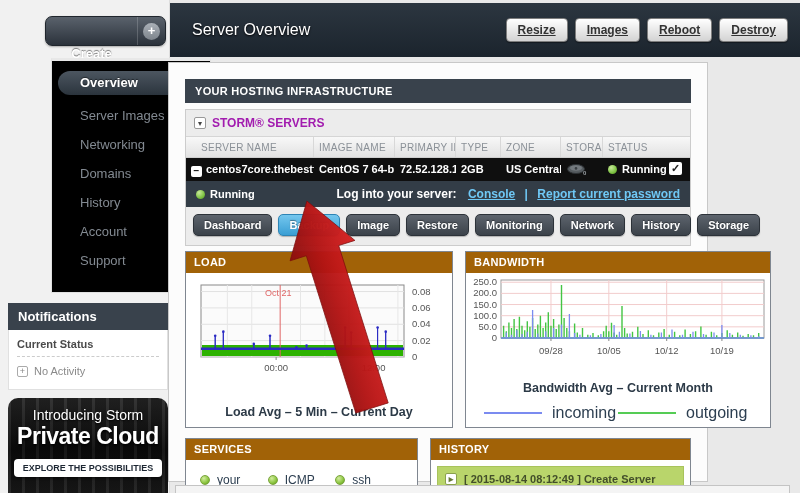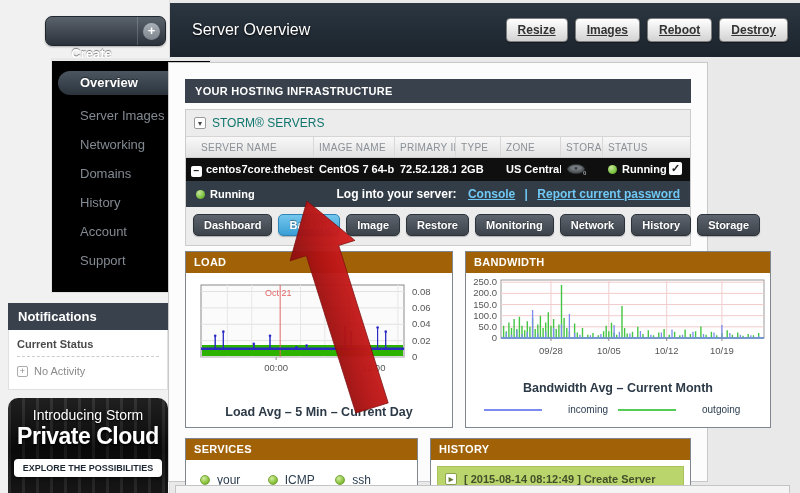--- a/index.html
+++ b/index.html
@@ -45,21 +45,21 @@
   
   .main-header { position:absolute; left:170px; top:3px; width:630px; height:54px; background:linear-gradient(#2c3640,#1b242d); display:flex; align-items:center; }
   .page-title { color:#fff; font-size:16px; margin-left:22px; flex:1; text-shadow:0 1px 2px #000; }
   .header-buttons { display:flex; gap:7px; margin-right:12px; }
   .hbtn { background:linear-gradient(#ffffff,#d3d3d3); border:1px solid #7d7d7d; border-radius:4px; padding:4px 11px; font-size:12px; font-weight:bold; color:#333; cursor:pointer; box-shadow:0 1px 1px rgba(0,0,0,.4);text-decoration:underline; }
   
   .content-panel { position:absolute; left:168px; top:62px; width:540px; height:420px; background:#fcfcfc; border:1px solid #c8c8c8; padding:16px; }
   .infra-bar { height:24px; line-height:24px; background:#39424c; color:#fff; font-size:11px; font-weight:bold; padding-left:10px; letter-spacing:.3px; }
   .servers-section { margin-top:6px; background:#ececec; border:1px solid #cccccc; }
   .section-label-row { height:26px; display:flex; align-items:center; padding-left:8px; gap:6px; }
-  .section-label { font-size:12px; font-weight:normal; color:#0f766e; }
+  .section-label { font-size:12px; font-weight:bold; color:#a21caf; }
   .collapse-box { width:12px; height:12px; background:#fff; border:1px solid #999; border-radius:2px; font-size:8px; line-height:11px; text-align:center; color:#444; }
   .srv-grid { display:grid; grid-template-columns:128px 81px 61px 45px 60px 42px 1fr; }
   .srv-table-header { height:22px; background:linear-gradient(#f8f8f8,#e2e2e2); border-top:1px solid #d5d5d5; border-bottom:1px solid #cfcfcf; }
   .th-cell { font-size:10px; color:#8a9097; letter-spacing:.3px; line-height:22px; padding-left:5px; border-right:1px solid #d8d8d8; overflow:hidden; white-space:nowrap; }
   .th-cell:first-child { padding-left:15px; }
   .th-cell:last-child { border-right:none; }
   .server-row { height:23px; background:#0f0f0f; color:#fff; align-items:center; position:relative; cursor:pointer; }
   .sr-cell { font-size:11px; font-weight:bold; line-height:23px; padding-left:5px; white-space:nowrap; overflow:hidden; }
   .minus-box { display:inline-block; width:11px; height:11px; background:#fff; border-radius:2px; color:#111; font-size:10px; line-height:10px; text-align:center; font-weight:bold; vertical-align:-1px; margin-right:4px; }
   .status-dot { display:inline-block; width:9px; height:9px; border-radius:50%; background:radial-gradient(circle at 35% 30%, #c8e89a, #7dc242 60%, #4e8c1e); vertical-align:-1px; margin-right:5px; }
@@ -73,21 +73,21 @@
   .tab { background:linear-gradient(#5d646d,#3b424a); border:1px solid #2c3239; border-radius:5px; padding:4px 10px; font-size:11px; font-weight:bold; color:#fff; cursor:pointer; text-shadow:0 -1px 1px rgba(0,0,0,.4); box-shadow:0 1px 1px rgba(0,0,0,.25); }
   .tab.active { background:linear-gradient(#74c7ee,#3a9ed4); border-color:#2d84b5; }
   
   .charts-row { display:flex; gap:12px; margin-top:5px; }
   .panel { background:#fff; border:1px solid #7f8690; }
   .panel-header { height:21px; line-height:21px; background:#a16207; color:#fff; font-size:11px; font-weight:bold; padding-left:8px; letter-spacing:.3px; }
   .load-panel { width:275px; height:177px; }
   .bw-panel { width:308px; height:177px; }
   .chart-caption { text-align:center; font-size:12.5px; font-weight:bold; color:#2c3a47; margin-top:8px; }
   .bw-legend { display:flex; margin-top:9px; padding:0 18px; }
-  .legend-entry { flex:1; display:flex; align-items:center; gap:26px; font-size:10px; color:#2c3e50; }
+  .legend-entry { flex:1; display:flex; align-items:center; gap:10px; font-size:16px; color:#2c3e50; }
   .legend-line { display:inline-block; width:58px; height:2px; }
   .legend-line.incoming { background:#7b8bf0; }
   .legend-line.outgoing { background:#55cc55; }
   .bottom-row { display:flex; gap:12px; margin-top:10px; }
   .services-panel { width:275px; height:63px; }
   .history-panel { width:308px; height:65px; }
   .services-body { display:flex; align-items:center; height:40px; padding:0 14px; }
   .service-item { flex:1; display:flex; align-items:center; gap:7px; font-size:12px; color:#2c3e50; }
   .service-dot { width:10px; height:10px; border-radius:50%; background:radial-gradient(circle at 35% 30%, #d2ec9e, #8bc53f 60%, #5c941f); border:1px solid #7aa43c; }
   .history-body { padding:6px; }

